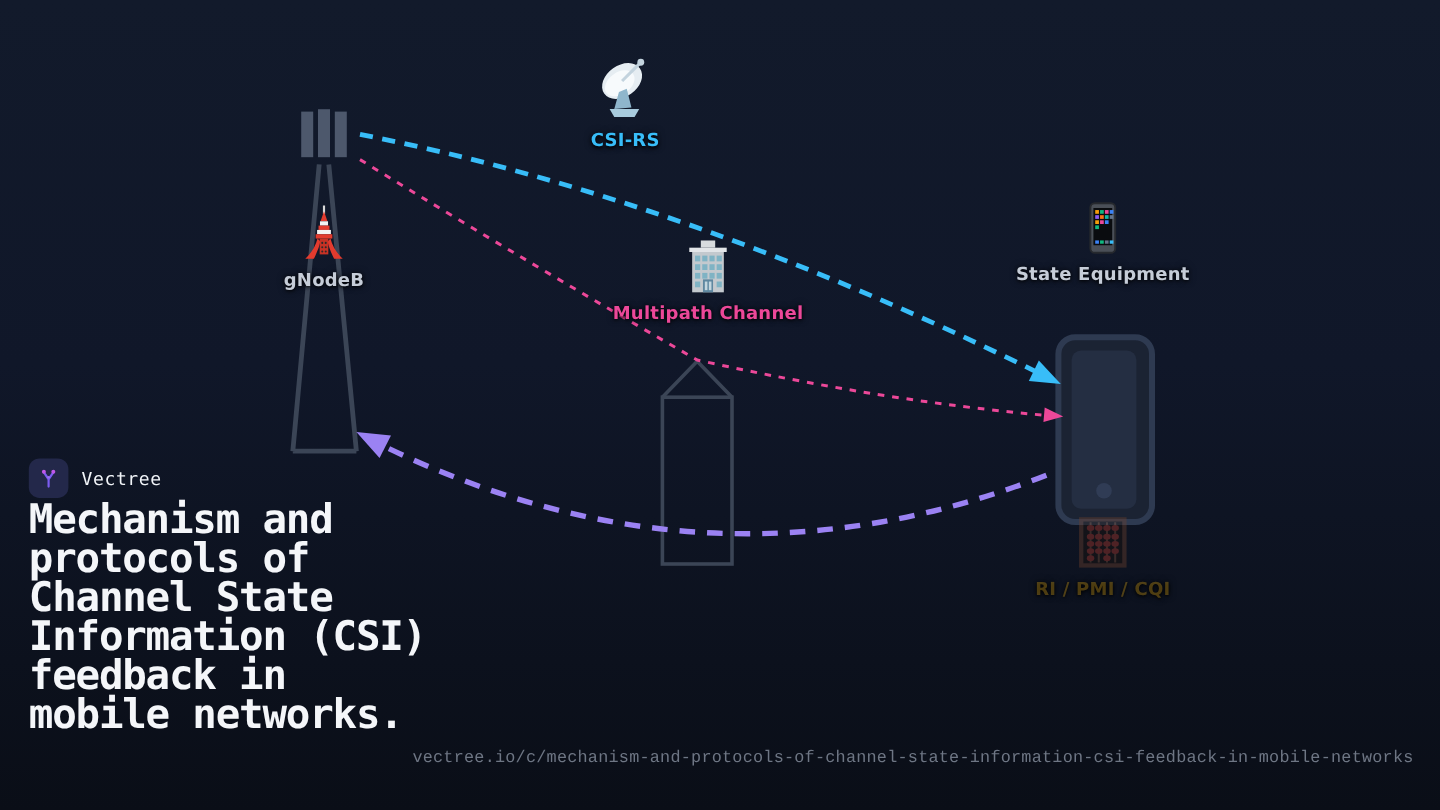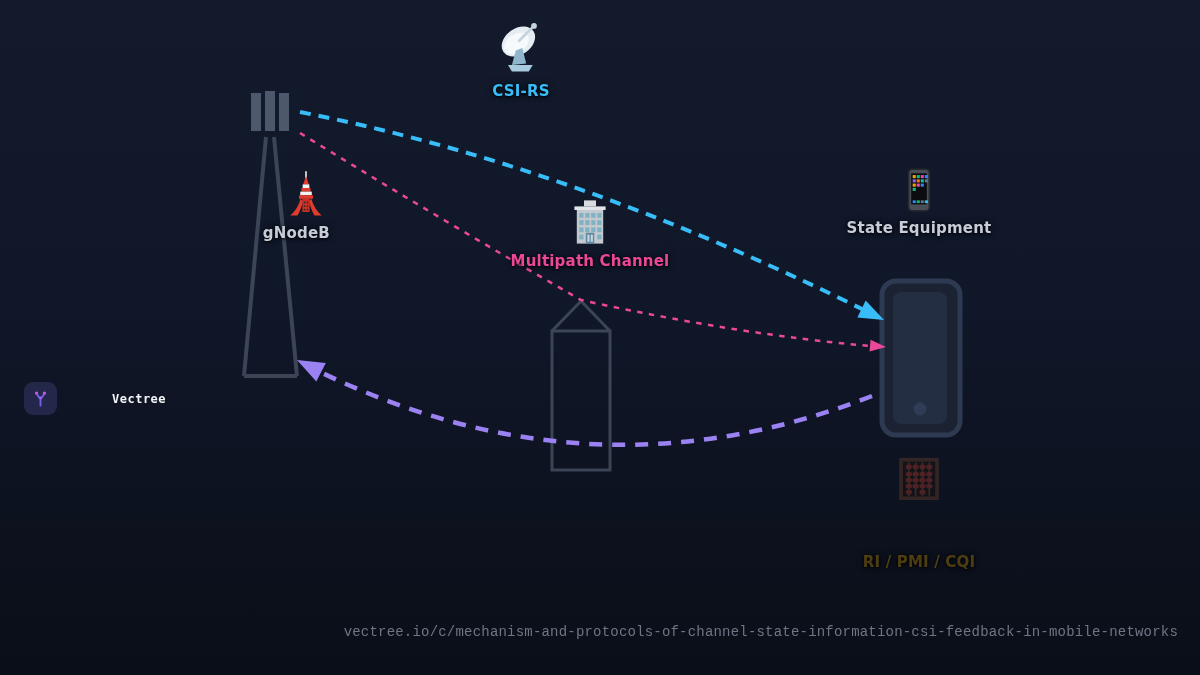--- a/index.html
+++ b/index.html
@@ -18,22 +18,22 @@
     margin-top:6px;
   }
   .dim-40 { opacity:.4; }
   .dim-30 { opacity:.3; }
   .brand-row { position:absolute; left:24px; top:382px; display:flex; align-items:center; gap:11px; }
   .brand-logo {
     width:33px; height:33px; border-radius:9px; background:#23284a;
     display:flex; align-items:center; justify-content:center;
   }
   .brand-name {
-    font-family:"DejaVu Sans Mono", monospace; font-weight:bold;
-    font-size:12px; color:#f1f4f8; letter-spacing:.5px;margin-left:44px;
+    font-family:"DejaVu Sans Mono", monospace; font-weight:normal;
+    font-size:15px; color:#f1f4f8; letter-spacing:.5px;
   }
   .page-title {
     position:absolute; left:24px; top:417px; width:340px;
     font-family:"DejaVu Sans Mono", monospace; font-weight:bold;
     font-size:34px; line-height:32.5px; letter-spacing:-1px; color:#f4f6f9;
   }
   .footer-url {
     position:absolute; right:22px; top:624px;
     font-family:Liberation Mono, monospace; font-size:14px; color:#6e7684;
     letter-spacing:.2px;
@@ -68,35 +68,35 @@
     <path d="M300 112 Q571 165 866 311" fill="none" stroke-width="4" stroke-dasharray="11 8" stroke="#38bdf8"></path>
     <polygon points="0,0 -25,-9.5 -25,9.5" transform="translate(884,320) rotate(26)" fill="#38bdf8"></polygon>
 
     <path d="M300 133 Q445 222 581 300 Q735 334 870 346" fill="none" stroke-width="2.5" stroke-dasharray="5.5 6.5" stroke="#ec4899"></path>
     <polygon points="0,0 -16,-6 -16,6" transform="translate(886,347) rotate(5)" fill="#ec4899"></polygon>
 
     <path d="M872 396 Q590 506 312 368" fill="none" stroke-width="4.5" stroke-dasharray="13 10" stroke="#9b82f3"></path>
     <polygon points="0,0 -27,-10.5 -27,10.5" transform="translate(297,360) rotate(207)" fill="#9b82f3"></polygon>
   </svg>
 
-  <div class="node" style="left:461px; top:20px; width:120px;">
+  <div class="node" style="left:461px; top:46px; width:120px;">
     <div class="icon">
       <svg width="52" height="56" viewBox="0 0 40 42">
         <ellipse cx="18" cy="16" rx="14" ry="10" fill="#e6edf2" transform="rotate(-35 18 16)"></ellipse>
         <ellipse cx="16.5" cy="17.5" rx="10.5" ry="7" fill="#f7fafc" transform="rotate(-35 16.5 17.5)"></ellipse>
         <path d="M18 16 L30 4" stroke="#c3d3de" stroke-width="2"></path>
         <circle cx="30" cy="4" r="2.2" fill="#c3d3de"></circle>
         <path d="M16 23 L21 21 L24 33 L13 34 Z" fill="#8fb6cc"></path>
         <path d="M10 34 L29 34 L26 39 L13 39 Z" fill="#a8cbdd"></path>
       </svg>
     </div>
     <div class="node-label" style="color: rgb(56, 189, 248);">CSI-RS</div>
   </div>
 
-  <div class="node" style="left:210px; top:170px; width:120px;align-items:flex-end;">
+  <div class="node" style="left:210px; top:170px; width:120px;">
     <div class="icon">
       <svg width="48" height="48" viewBox="0 0 40 40">
         <line x1="20" y1="1" x2="20" y2="7" stroke="#d8d8d8" stroke-width="1.5"></line>
         <polygon points="20,5 17.6,12 22.4,12" fill="#e23b2e"></polygon>
         <rect x="17.2" y="12" width="5.6" height="3" fill="#f2f2f2"></rect>
         <rect x="16.2" y="15" width="7.6" height="3" fill="#e23b2e"></rect>
         <rect x="15.2" y="18" width="9.6" height="3" fill="#f2f2f2"></rect>
         <rect x="14.2" y="21" width="11.6" height="3" fill="#e23b2e"></rect>
         <path d="M15.5 24 Q13.5 32 7 38 L13 38 Q16.5 31 17.5 26 Z" fill="#e23b2e"></path>
         <path d="M24.5 24 Q26.5 32 33 38 L27 38 Q23.5 31 22.5 26 Z" fill="#e23b2e"></path>
@@ -163,21 +163,21 @@
           <rect x="14.5" y="29" width="2.7" height="2.4" fill="#3b82f6"></rect>
             <rect x="18" y="29" width="2.7" height="2.4" fill="#10b981"></rect>
             <rect x="21.5" y="29" width="2.7" height="2.4" fill="#64748b"></rect>
             <rect x="25" y="29" width="2.7" height="2.4" fill="#38bdf8"></rect>
         </g>
       </svg>
     </div>
     <div class="node-label" style="color: rgb(198, 205, 216);">State Equipment</div>
   </div>
 
-  <div class="node" style="left:839px; top:455px; width:160px;gap:44px;">
+  <div class="node" style="left:839px; top:428px; width:160px;">
     <div class="icon dim-40">
       <svg width="48" height="48" viewBox="0 0 40 40">
         <rect x="5" y="4" width="30" height="32" fill="#1d130c" stroke="#6e412c" stroke-width="3"></rect>
         <g stroke="#7a4f36" stroke-width="1.4">
           <line x1="11.5" y1="6" x2="11.5" y2="34"></line>
             <line x1="17.2" y1="6" x2="17.2" y2="34"></line>
           <line x1="22.9" y1="6" x2="22.9" y2="34"></line>
             <line x1="28.6" y1="6" x2="28.6" y2="34"></line>
         </g>
         <g fill="#b0392b">
@@ -211,16 +211,17 @@
       <svg width="21" height="21" viewBox="0 0 24 24">
         <path d="M12 20 L12 13 M12 13 L7.5 6.5 M12 13 L16.5 6.5" fill="none" stroke="#7b5cf0" stroke-width="2.1" stroke-linecap="round"></path>
         <circle cx="7.5" cy="5.8" r="1.9" fill="#c058e8"></circle>
         <circle cx="16.5" cy="5.8" r="1.9" fill="#c058e8"></circle>
         <circle cx="12" cy="11" r="1.2" fill="#9d6ff0"></circle>
       </svg>
     </div>
     <div class="brand-name">Vectree</div>
   </div>
 
+  <h1 class="page-title">Mechanism and protocols of Channel State Information (CSI) feedback in mobile networks.</h1>
 
   <div class="footer-url">vectree.io/c/mechanism-and-protocols-of-channel-state-information-csi-feedback-in-mobile-networks</div>
 
 </div>
 
 </body></html>

